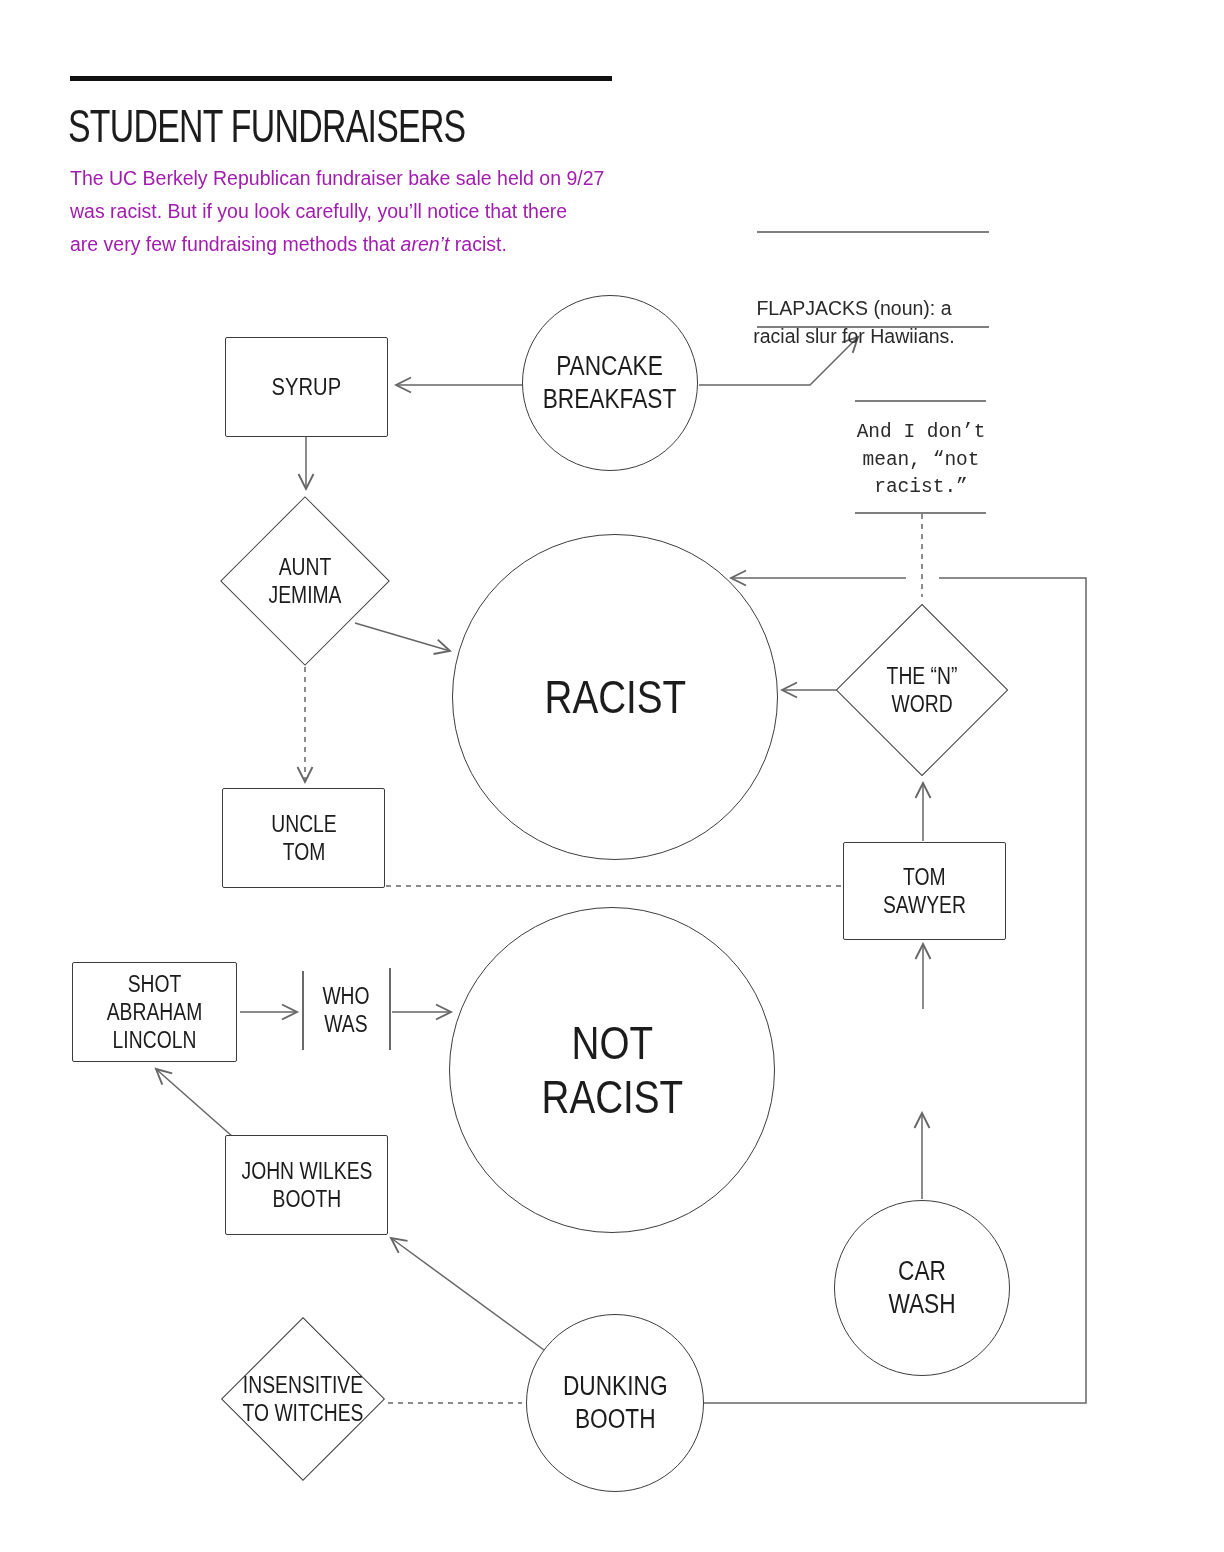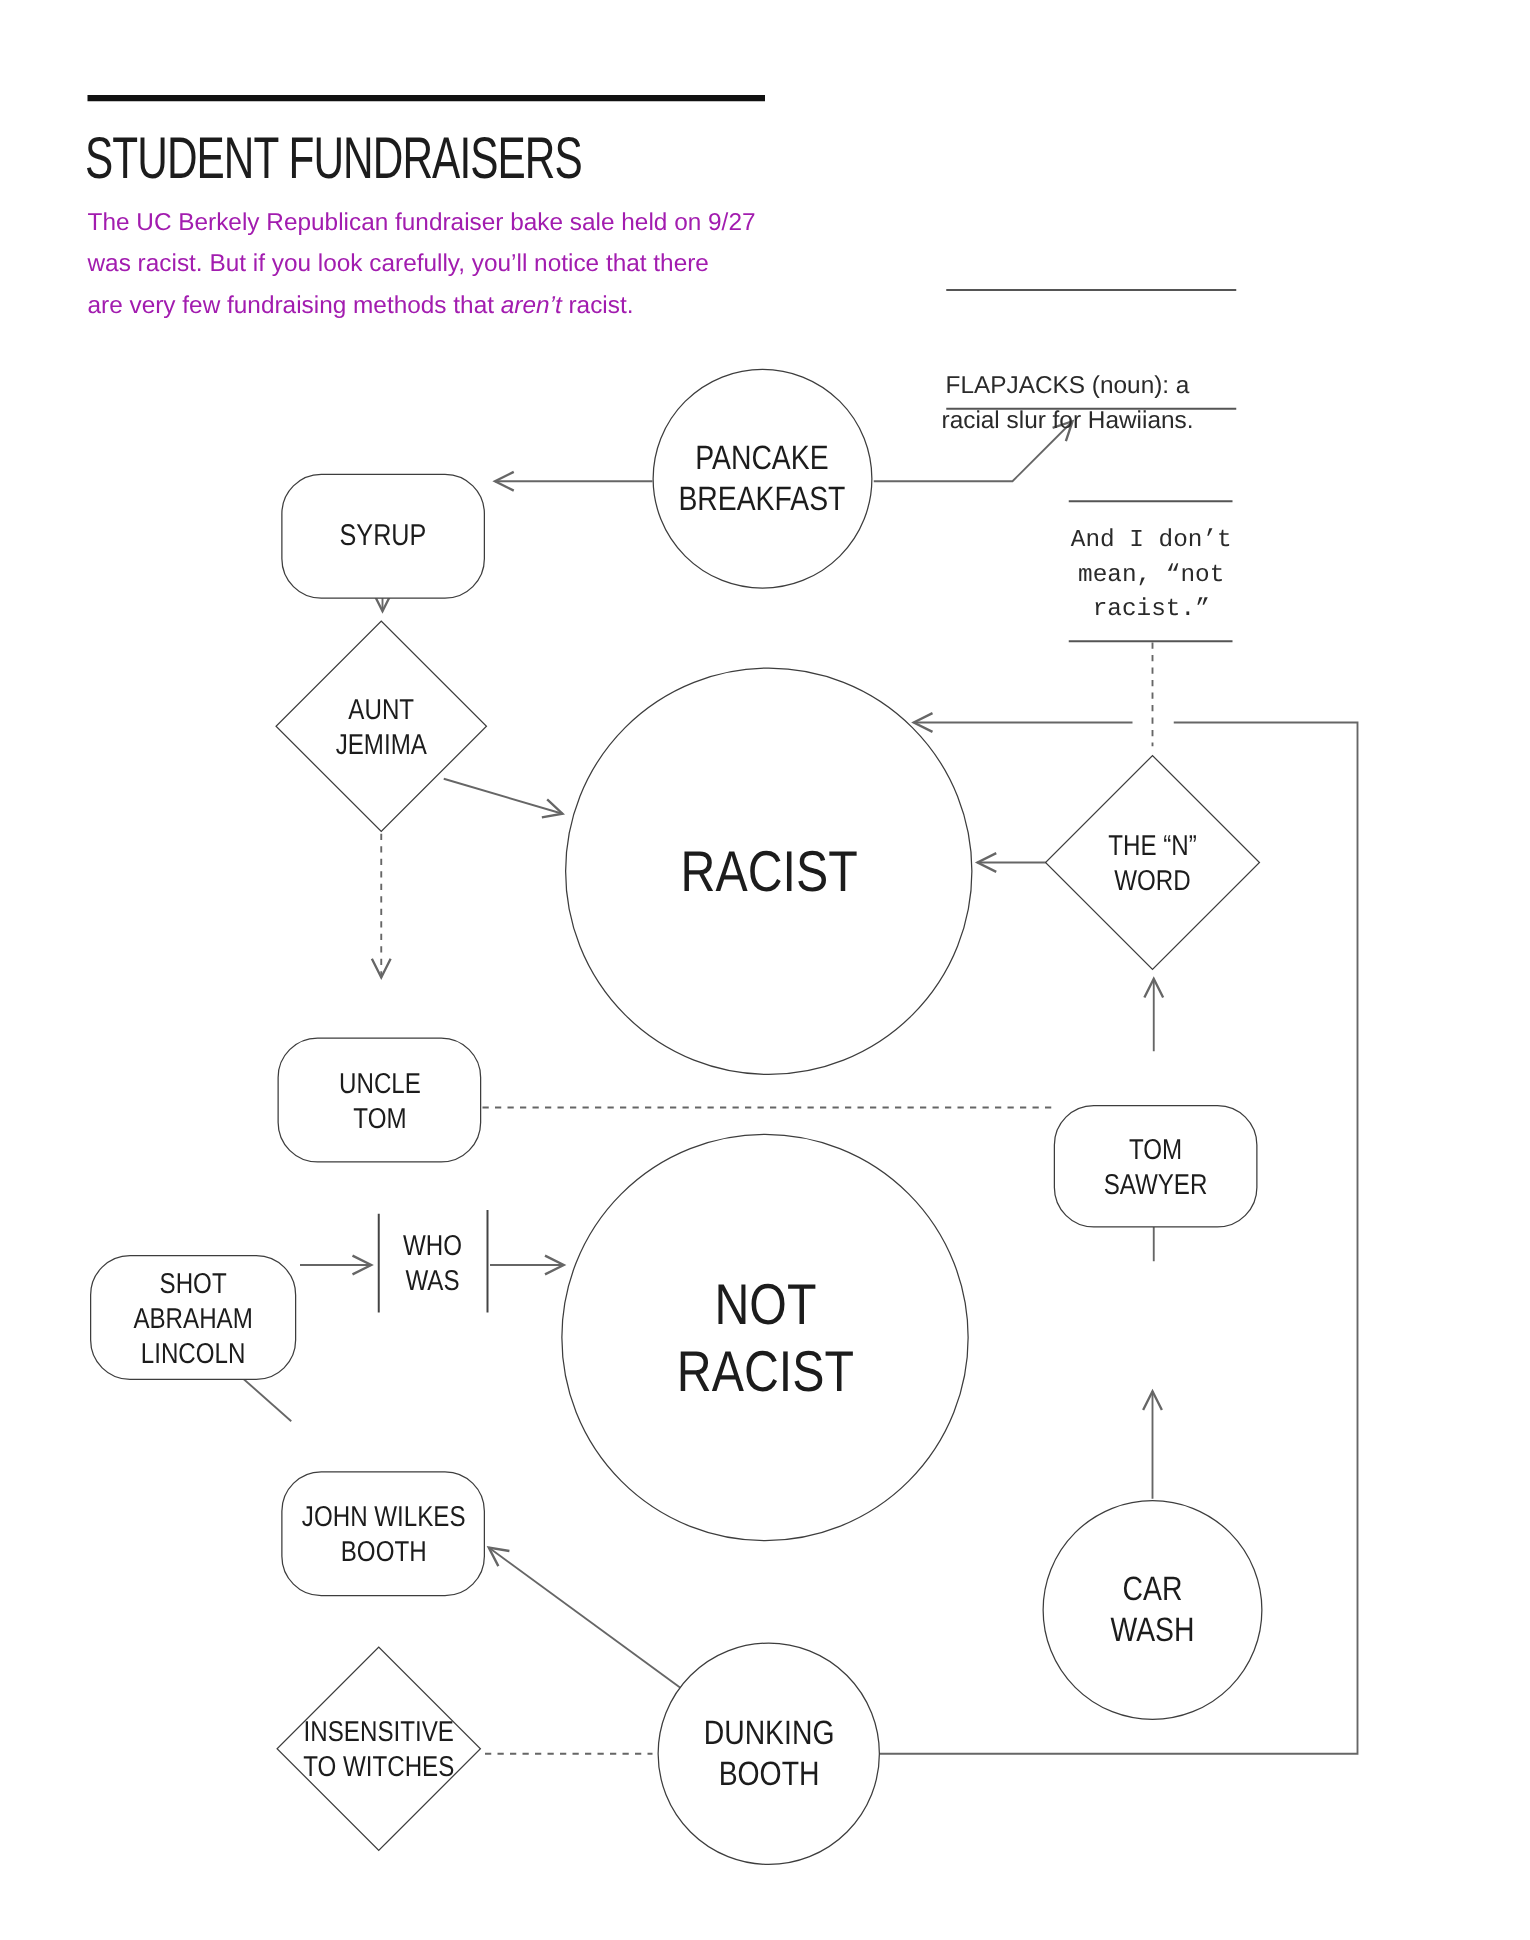--- a/index.html
+++ b/index.html
@@ -20,21 +20,21 @@
   #annot-flapjacks{left:724px;top:247px;width:260px;text-align:center;margin-top:48px;}
   #annot-aside{left:852px;top:419px;width:138px;text-align:center;font-family:Liberation Mono, monospace;}
 
   
   svg.wires{position:absolute;left:0;top:0;z-index:1;}
 
   
   .shape{position:absolute;display:flex;align-items:center;justify-content:center;
          background:#fff;border:1.4px solid #3d3d3d;box-sizing:border-box;z-index:2;}
   .circle{border-radius:50%;}
-  .box{border-radius:32px;margin-top:42px;}
+  .box{border-radius:2px;}
   .diamond{position:absolute;background:#fff;border:1.4px solid #3d3d3d;
            transform:rotate(45deg);box-sizing:border-box;z-index:2;}
   .lbl{white-space:pre-line;text-align:center;line-height:1.22;color:#1c1c1c;
        transform:scaleX(0.84);}
   .dlabel{position:absolute;transform:translate(-50%,-50%) scaleX(0.84);
           white-space:pre-line;text-align:center;line-height:1.22;color:#1c1c1c;z-index:3;}
   .fs46{font-size:46px;line-height:1.18;}
   .fs27{font-size:27px;}
   .fs24{font-size:24px;}
   .fs23{font-size:23px;}

